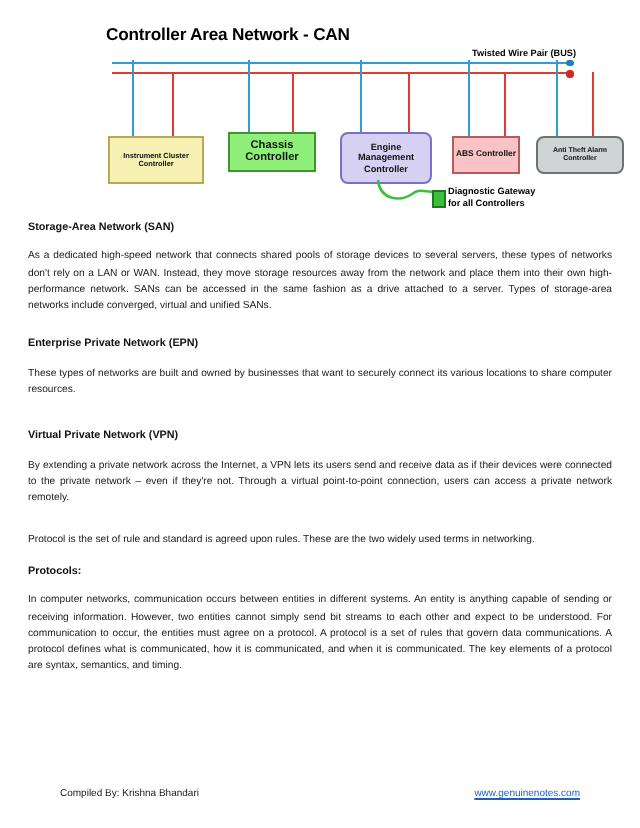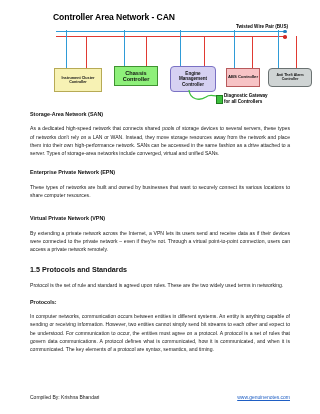--- a/index.html
+++ b/index.html
@@ -12,21 +12,21 @@
     background: #ffffff;
     font-family: "Liberation Sans", sans-serif;
     color: #000000;
     overflow: hidden;
   }
   .page {
     position: relative;
     width: 320px;
     height: 414px;
     box-sizing: border-box;
-    padding: 0 30px;
+    padding: 0 14px;
   }
 
   
   .figure {
     position: relative;
     width: 260px;
     height: 105px;
     margin: 0 auto;
     padding-top: 12px;
     box-sizing: border-box;
@@ -233,21 +233,20 @@
     <h3 class="heading">Enterprise Private Network (EPN)</h3>
     <p class="para">These types of networks are built and owned by businesses that want to securely connect its various locations to share computer resources.</p>
 
     <div class="spacer-md"></div>
 
     <h3 class="heading">Virtual Private Network (VPN)</h3>
     <p class="para">By extending a private network across the Internet, a VPN lets its users send and receive data as if their devices were connected to the private network – even if they're not. Through a virtual point-to-point connection, users can access a private network remotely.</p>
 
     <div class="spacer-sm"></div>
 
-    <h2 class="heading-major">1.5 Protocols and Standards</h2>
     <p class="para">Protocol is the set of rule and standard is agreed upon rules. These are the two widely used terms in networking.</p>
 
     <h3 class="heading">Protocols:</h3>
     <p class="para">In computer networks, communication occurs between entities in different systems. An entity is anything capable of sending or receiving information. However, two entities cannot simply send bit streams to each other and expect to be understood. For communication to occur, the entities must agree on a protocol. A protocol is a set of rules that govern data communications. A protocol defines what is communicated, how it is communicated, and when it is communicated. The key elements of a protocol are syntax, semantics, and timing.</p>
   </div>
 
   <div class="footer">
     <span class="footer-left">Compiled By: Krishna Bhandari</span>
     <a class="footer-link" href="#">www.genuinenotes.com</a>
   </div>

